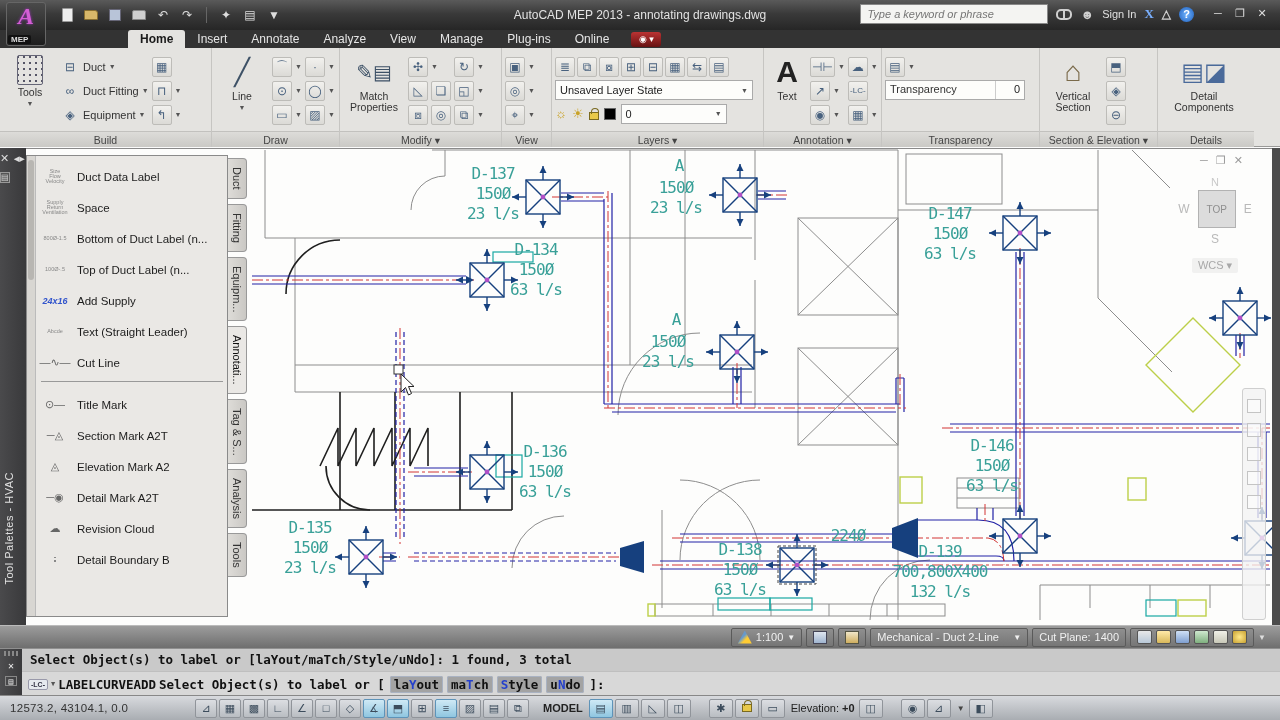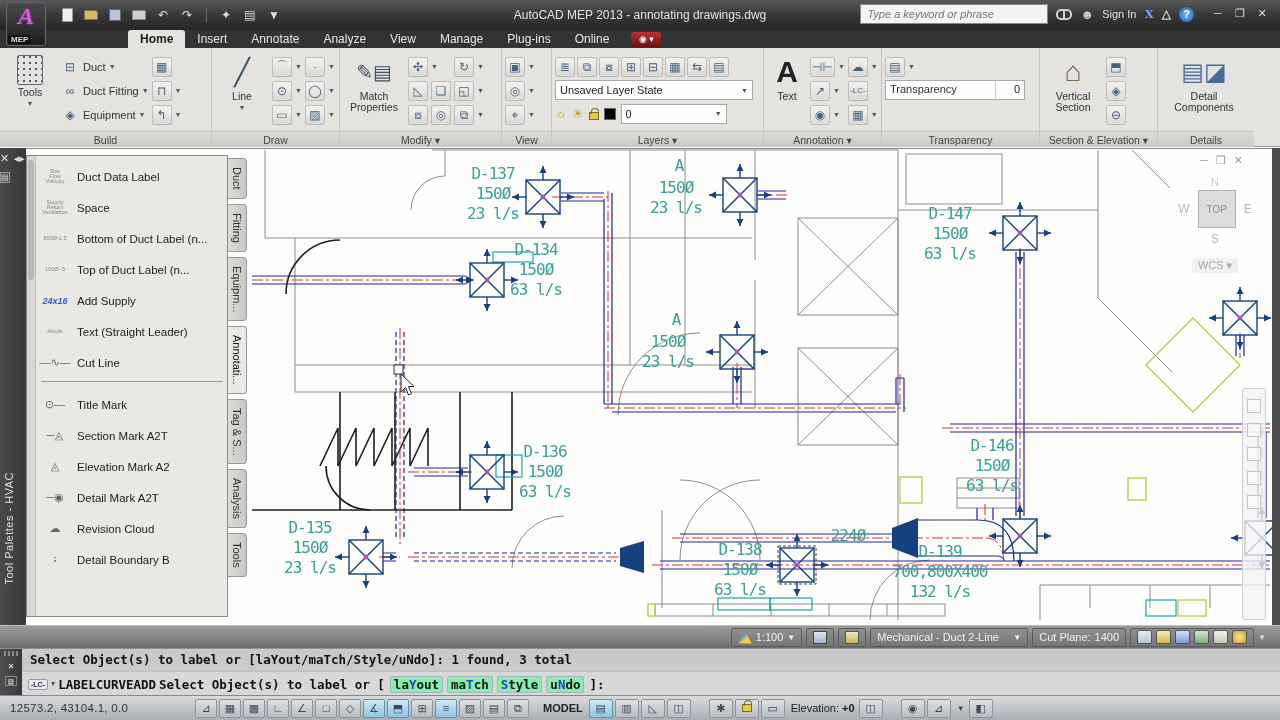--- a/index.html
+++ b/index.html
@@ -132,21 +132,21 @@
   .cmd { position:absolute; left:0; top:648px; width:1280px; height:47px; background:#cfcfcf; border-top:1px solid #8f8f8f; z-index:22;
     font-family:"DejaVu Sans Mono",monospace; }
   .cmdstrip { position:absolute; left:0; top:0; width:22px; height:47px; background:linear-gradient(90deg,#4e4e50,#3a3a3c); }
   .cmdstrip .cx { display:block; width:16px; height:14px; margin:3px auto 2px; color:#eee; font-size:10px; text-align:center; line-height:14px; }
   .grip { width:14px; height:5px; margin:2px auto; background:repeating-linear-gradient(90deg,#888 0 2px,transparent 2px 4px); }
   .cmdrow1 { position:absolute; left:22px; right:0; top:0; height:22px; background:#c9c9c9; font-size:12.5px; font-weight:600;
     color:#111; line-height:22px; padding-left:8px; white-space:pre; }
   .cmdrow2 { position:absolute; left:22px; right:0; top:22px; height:25px; background:#d8d8d8; border-top:1px solid #bfbfbf;
     display:flex; align-items:center; font-size:12.5px; font-weight:600; color:#111; padding-left:6px; gap:3px; }
   .lcicon { font:bold 7px "Liberation Sans",sans-serif; color:#334; border:1px solid #99a; background:#e6e9ee; padding:1px 2px; border-radius:2px; }
-  .chip { background:#86efac; border:1px solid #a9b2c2; border-radius:2px; padding:0 3px; margin:0 2px; }
+  .chip { background:#a3a3a3; border:1px solid #a9b2c2; border-radius:2px; padding:0 3px; margin:0 2px; }
   .chip .cap { color:#2440cc; }
 
   
   .statusbar { position:absolute; left:0; top:695px; width:1280px; height:25px; background:linear-gradient(#d8dade,#a9adb2);
     border-top:1px solid #888; display:flex; align-items:center; font-size:11px; color:#222; z-index:22; padding-left:10px; }
   .coords { width:185px; font-size:11.5px; color:#333; letter-spacing:0.3px; }
   .tgl { width:22px; height:19px; border:1px solid #90949a; border-radius:2px; margin-right:2px; background:linear-gradient(#dcdee2,#b9bdc2);
     display:flex; align-items:center; justify-content:center; font-size:11px; color:#3c4c5c; }
   .tgl.on { background:linear-gradient(#cfe9f5,#8fc6e0); border-color:#5e93b8; }
   .sbgap { width:16px; }

